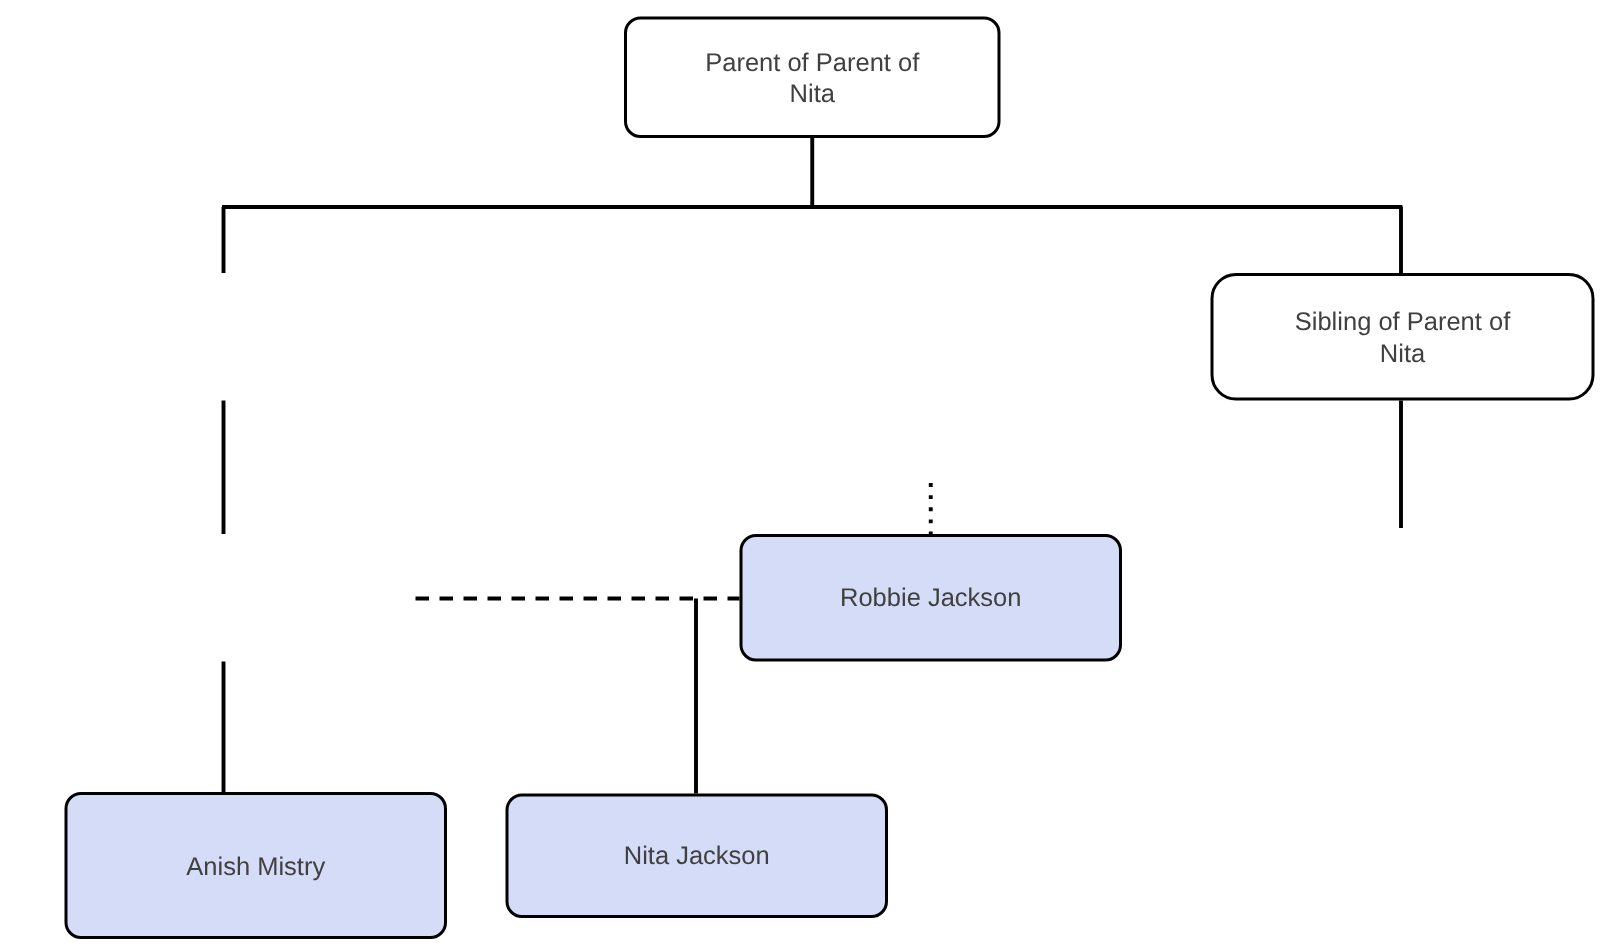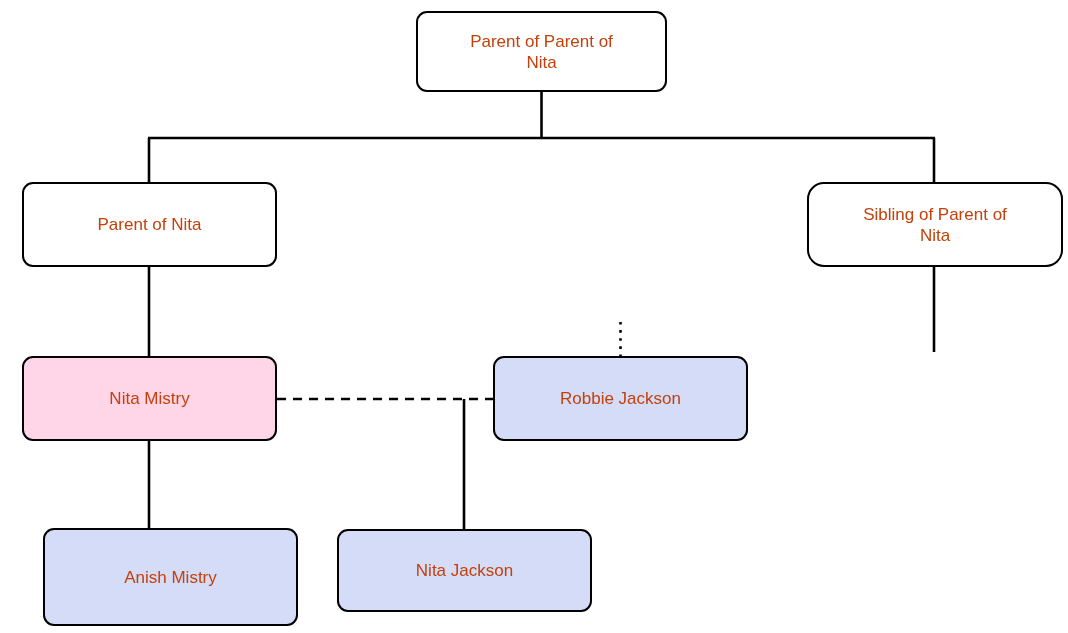--- a/index.html
+++ b/index.html
@@ -27,21 +27,21 @@
     position: absolute;
     box-sizing: border-box;
     border: 2.5px solid #000000;
     border-radius: 11px;
     display: flex;
     align-items: center;
     justify-content: center;
     text-align: center;
     font-size: 17px;
     line-height: 21px;
-    color: #c2410c;
+    color: #404040;
     padding: 2px 10px;
     white-space: pre-line;
     z-index: 2;
   }
 </style>
 </head>
 <body>
 
 <div id="canvas">
 
@@ -67,32 +67,26 @@
 
       <path d="M620.5,322 L620.5,356" stroke-dasharray="2.6 5.5"></path>
     </g>
   </svg>
 
   <div class="node" style="left:416px; top:11px; width:251px; height:81px; background:#ffffff;">
     <span>Parent of Parent of
 Nita</span>
   </div>
 
-  <div class="node" style="left:22px; top:182px; width:255px; height:85px; background:#ffffff;">
-    <span>Parent of Nita</span>
-  </div>
 
   <div class="node" style="left:807px; top:182px; width:256px; height:85px; background:#ffffff;border-radius:17px;">
     <span>Sibling of Parent of
 Nita</span>
   </div>
 
-  <div class="node" style="left:22px; top:356px; width:255px; height:85px; background:#ffd6e8;">
-    <span>Nita Mistry</span>
-  </div>
 
   <div class="node" style="left:493px; top:356px; width:255px; height:85px; background:#d5dcf7;">
     <span>Robbie Jackson</span>
   </div>
 
 
   <div class="node" style="left:22px; top:528px; width:255px; height:98px; background:#d5dcf7;margin-left:21px;">
     <span>Anish Mistry</span>
   </div>
 

